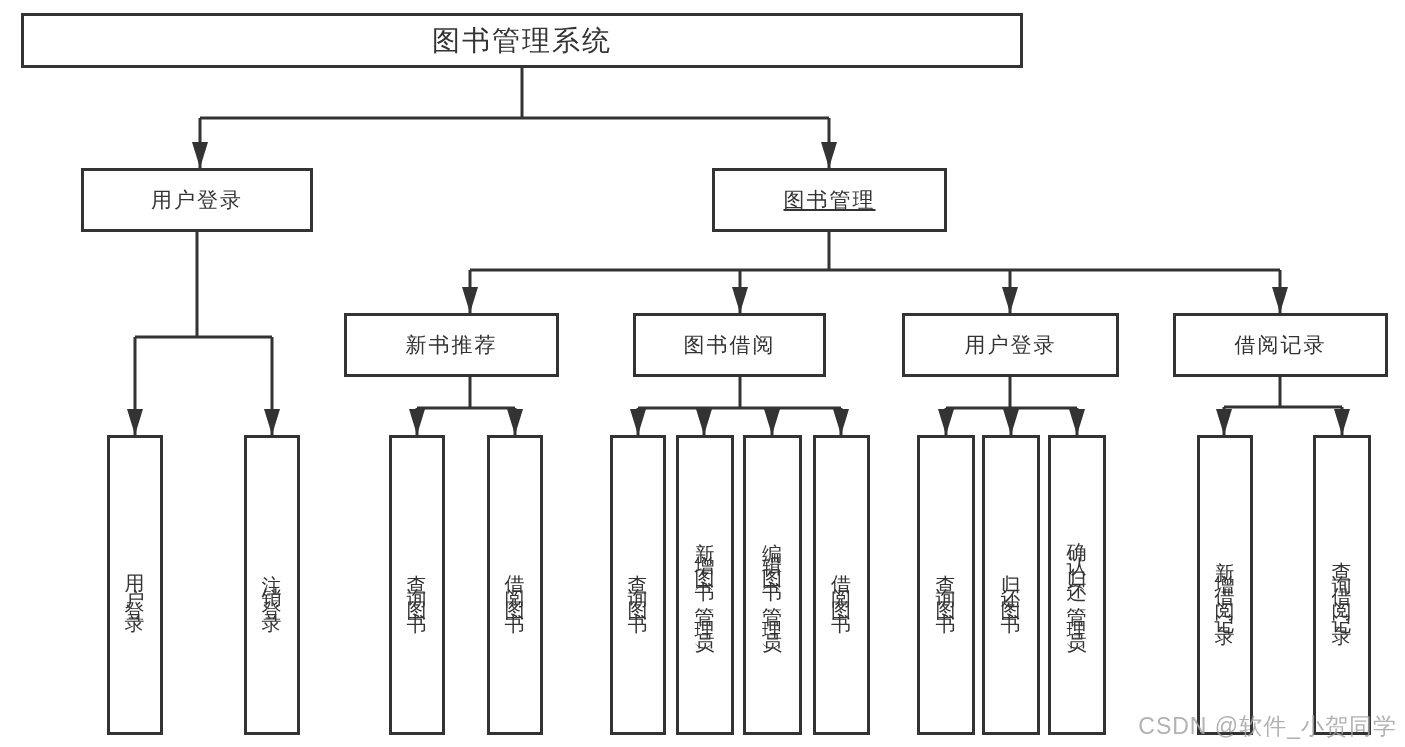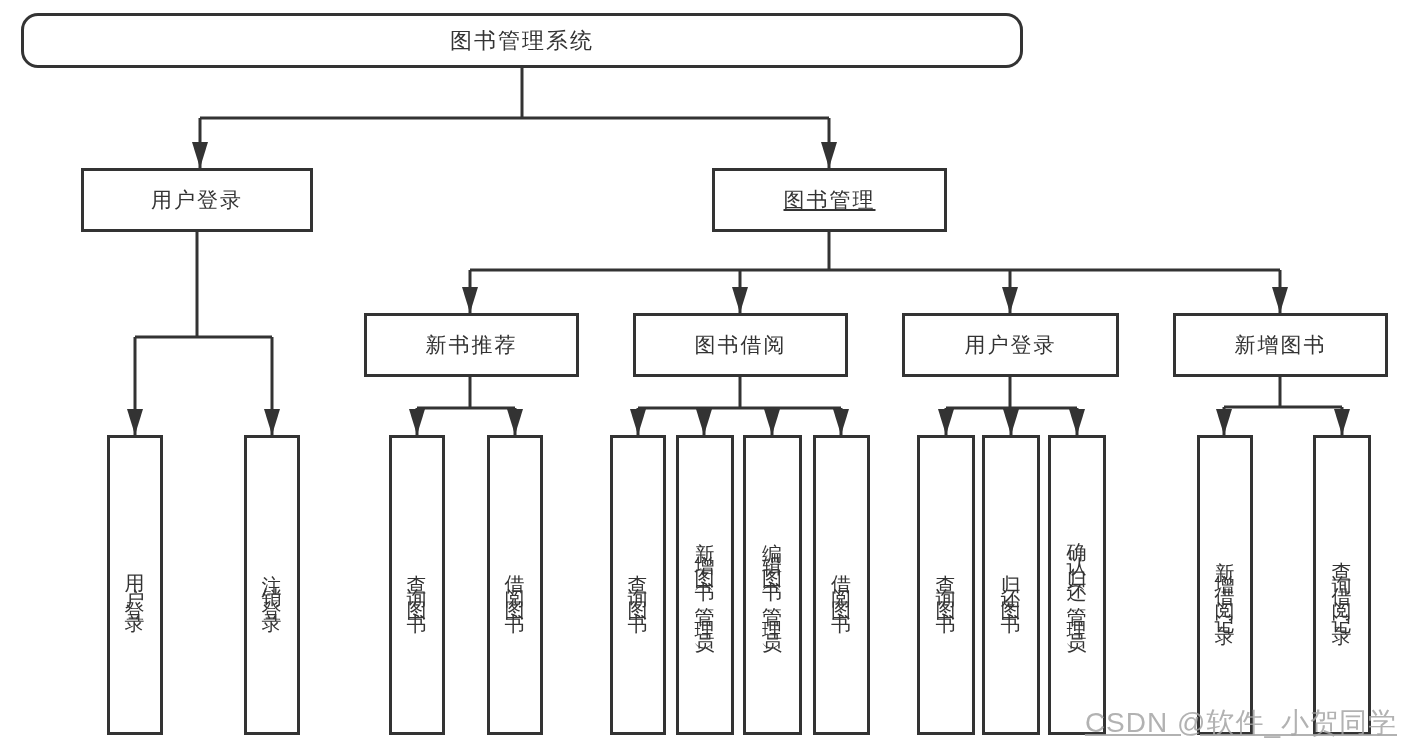--- a/index.html
+++ b/index.html
@@ -15,25 +15,25 @@
     border:3px solid #333333;color:#333333;
     display:flex;align-items:center;justify-content:center;
     z-index:2;
   }
   .h-node{font-size:21px;letter-spacing:2px;white-space:nowrap;}
   .v-node{
     writing-mode:vertical-rl;text-orientation:upright;
     font-size:20px;letter-spacing:13px;line-height:1;
     white-space:nowrap;
   }
-  .root{font-size:22px;border-radius:17px;}
+  .root{font-size:28px;}
   #watermark{
     position:absolute;right:8px;bottom:5px;z-index:3;
-    font-size:28px;color:rgba(164,164,164,0.85);
-    letter-spacing:1px;white-space:nowrap;text-decoration:underline;
+    font-size:23px;color:rgba(164,164,164,0.85);
+    letter-spacing:1px;white-space:nowrap;
   }
 </style>
 </head>
 <body>
 
 <div id="stage">
 
   <svg class="wires" width="1405" height="747">
       <line x1="522" y1="68" x2="522" y2="118" stroke="#333333" stroke-width="3"></line>
       <line x1="200" y1="118" x2="829" y2="118" stroke="#333333" stroke-width="3"></line>
@@ -93,31 +93,31 @@
     <span>图书管理系统</span>
   </div>
 
   <div class="node h-node" style="left:81px;top:168px;width:232px;height:64px;">
     <span>用户登录</span>
   </div>
   <div class="node h-node" style="left:712px;top:168px;width:235px;height:64px;text-decoration:underline;">
     <span>图书管理</span>
   </div>
 
-  <div class="node h-node" style="left:364px;top:313px;width:215px;height:64px;text-align:right;">
+  <div class="node h-node" style="left:344px;top:313px;width:215px;height:64px;text-align:right;">
     <span>新书推荐</span>
   </div>
-  <div class="node h-node" style="left:633px;top:313px;width:215px;height:64px;">
+  <div class="node h-node" style="left:633px;top:313px;width:193px;height:64px;">
     <span>图书借阅</span>
   </div>
   <div class="node h-node" style="left:902px;top:313px;width:217px;height:64px;">
     <span>用户登录</span>
   </div>
   <div class="node h-node" style="left:1173px;top:313px;width:215px;height:64px;">
-    <span>新增图书</span>
+    <span>借阅记录</span>
   </div>
 
   <div class="node v-node" style="left:107px;top:435px;width:56px;height:300px;">
     <span>用户登录</span>
   </div>
   <div class="node v-node" style="left:244px;top:435px;width:56px;height:300px;">
     <span>注销登录</span>
   </div>
 
   <div class="node v-node" style="left:389px;top:435px;width:56px;height:300px;">

